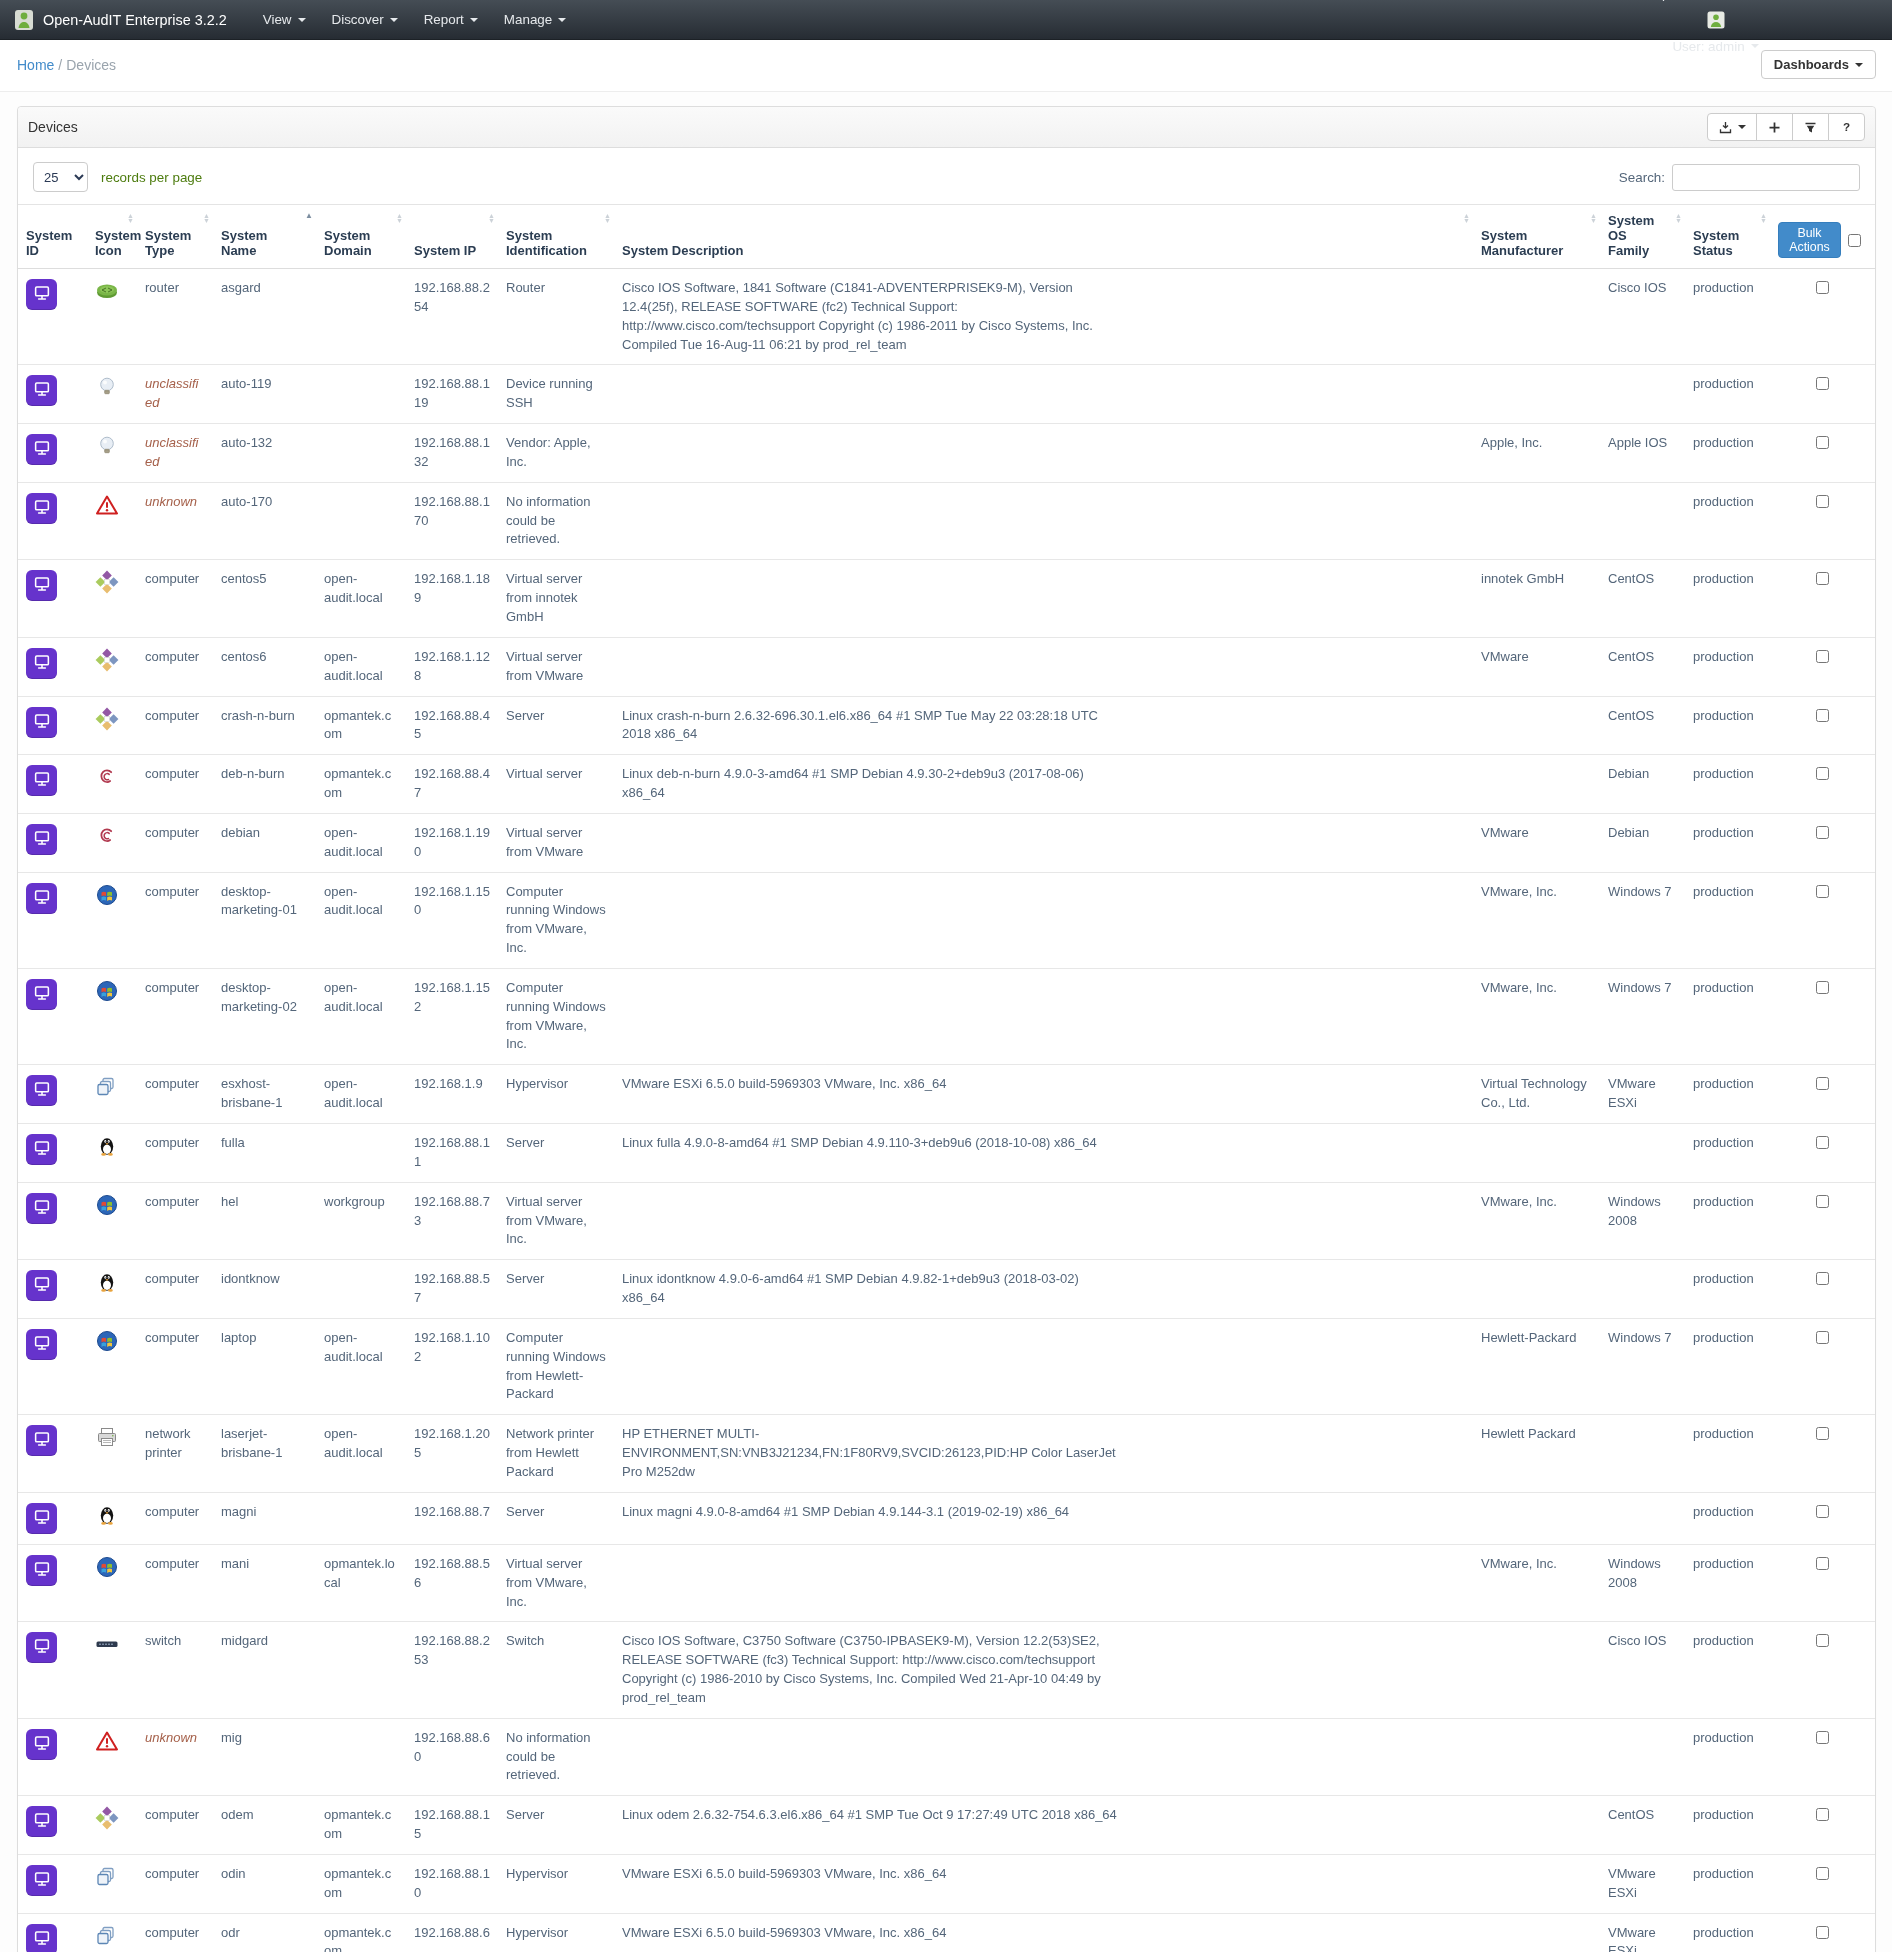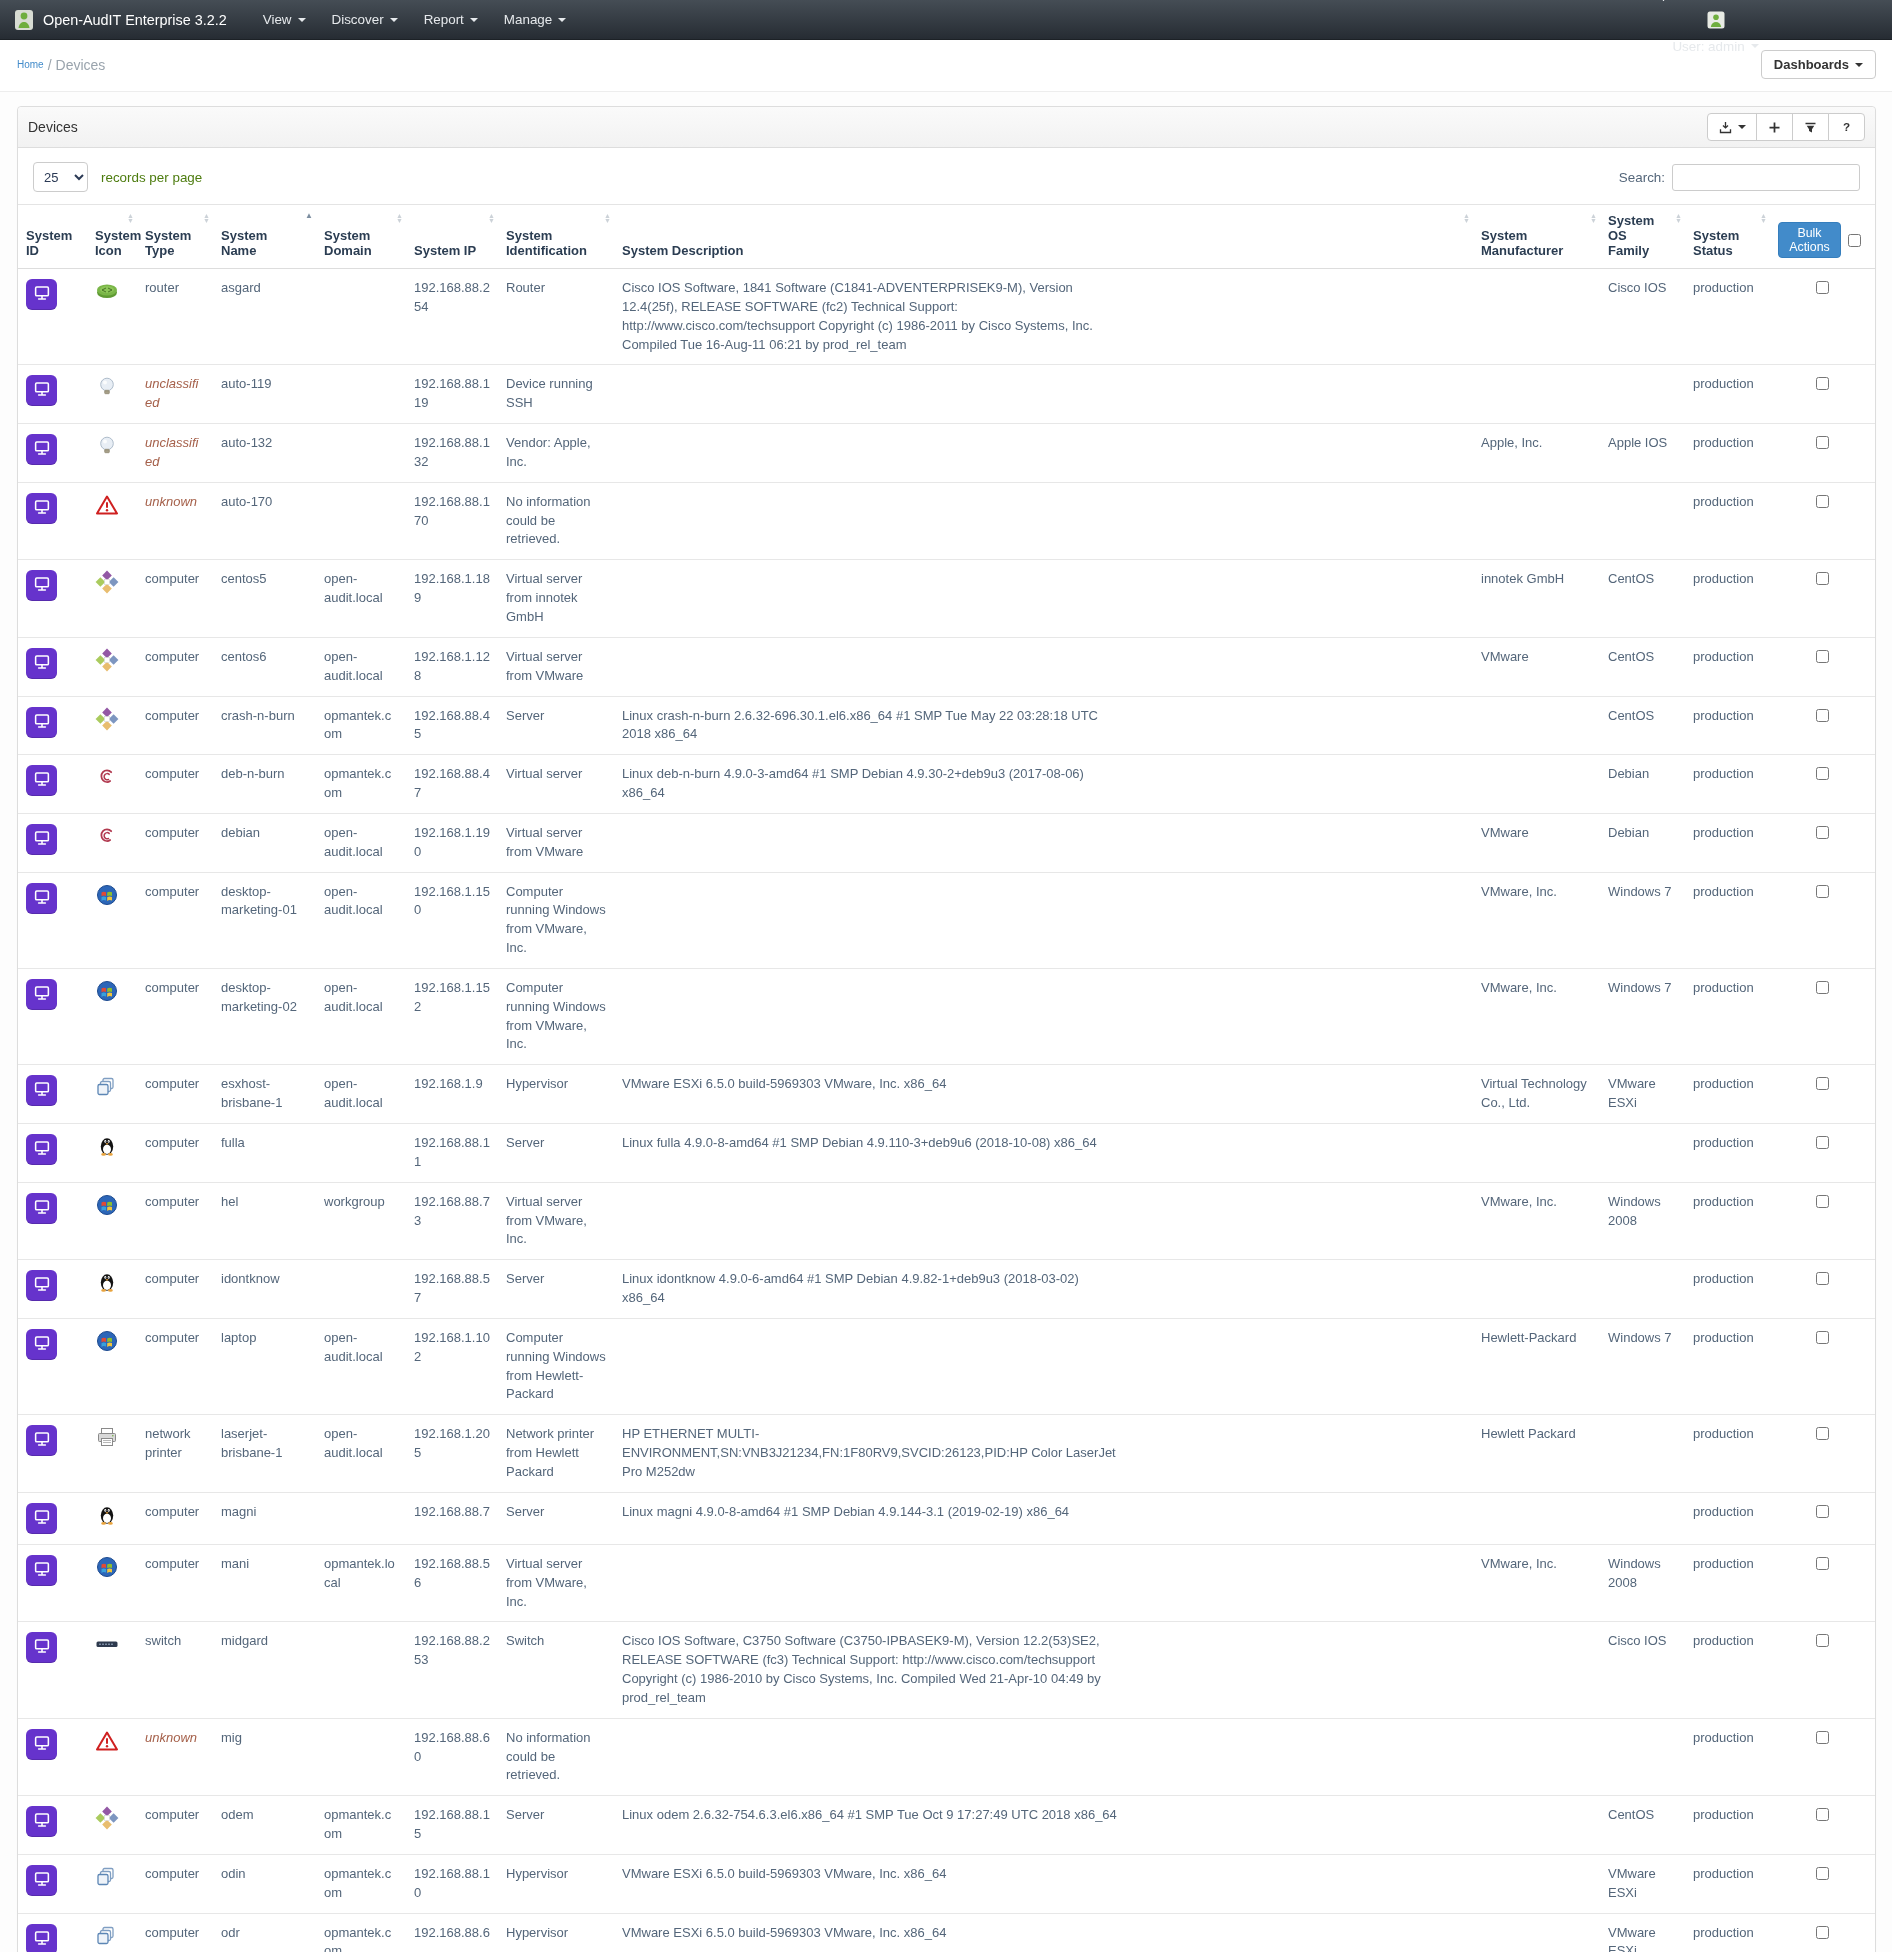--- a/index.html
+++ b/index.html
@@ -34,21 +34,21 @@
     width:0;height:0;border-left:4px solid transparent;border-right:4px solid transparent;
     border-top:4px solid currentColor; display:inline-block;
   }
   .nav-right { margin-left:auto; display:flex; align-items:center;flex-direction:column; }
   .nav-user-icon { width:18px; height:18px; margin:0 8px; display:inline-flex; }
   
   .crumb-bar {
     background:#fff; border-bottom:1px solid #ededed;
     display:flex; align-items:center; padding:10px 17px 12px 17px;
   }
-  .crumb-bar a { color:#428bca; text-decoration:none; font-size:10px; }
+  .crumb-bar a { color:#428bca; text-decoration:none; font-size:14px; }
   .crumb-sep, .crumb-current { color:#9aa4ad; font-size:14px; }
   .crumb-sep { margin:0 4px; }
   .btn {
     display:inline-flex; align-items:center; gap:6px;
     background:#fff; border:1px solid #ccc; border-radius:4px;
     color:#333; font-size:13px; padding:6px 12px; cursor:pointer;
     font-family:"Liberation Sans",sans-serif;
     font-weight:bold;
   }
   .dashboards-btn { margin-left:auto; }

